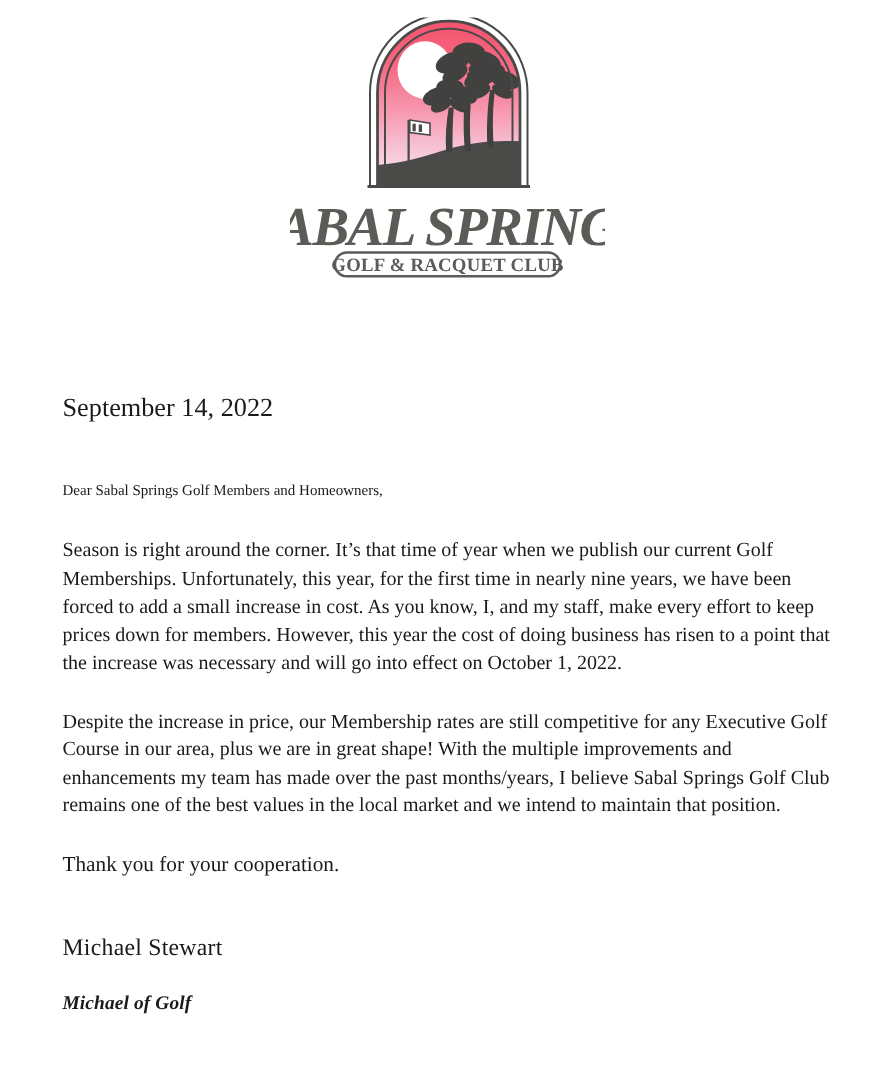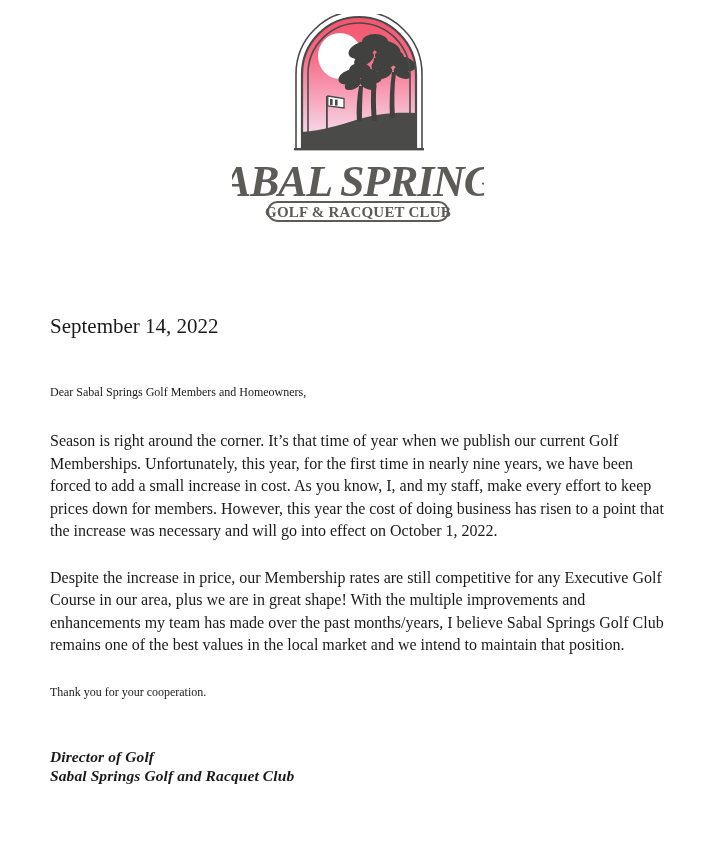--- a/index.html
+++ b/index.html
@@ -69,21 +69,21 @@
     line-height: 21px;
     margin: 0 0 27px 0;
   }
   .body-para {
     font-size: 16px;
     line-height: 22.5px;
     margin: 0 0 24px 0;
     text-align: left;
   }
   .closing-para {
-    font-size: 12px;
+    font-size: 17px;
     line-height: 22px;
     margin: 0 0 44px 0;
   }
   .signer-name {
     font-size: 19px;
     line-height: 24px;
     margin: 0 0 22px 0;
     letter-spacing: 0.2px;
   }
   .signer-title {
@@ -184,18 +184,18 @@
   <p class="date-line">September 14, 2022</p>
 
   <p class="salutation">Dear Sabal Springs Golf Members and Homeowners,</p>
 
   <p class="body-para">Season is right around the corner. It’s that time of year when we publish our current Golf Memberships.  Unfortunately, this year, for the first time in nearly nine years, we have been forced to add a small increase in cost.  As you know, I, and my staff, make every effort to keep prices down for members.  However, this year the cost of doing business has risen to a point that the increase was necessary and will go into effect on October 1, 2022.</p>
 
   <p class="body-para">Despite the increase in price, our Membership rates are still competitive for any Executive Golf Course in our area, plus we are in great shape! With the multiple improvements and enhancements my team has made over the past months/years, I believe Sabal Springs Golf Club remains one of the best values in the local market and we intend to maintain that position.</p>
 
   <p class="closing-para">Thank you for your cooperation.</p>
 
-
-  <p class="signer-title">Director of Golf</p>
-
-  <p class="signer-title">Sabal Springs Golf and Racquet Club</p>
+  <p class="signer-name">Michael Stewart</p>
+
+  <p class="signer-title">Michael of Golf</p>
+
 
 </div>
 
 </body></html>

